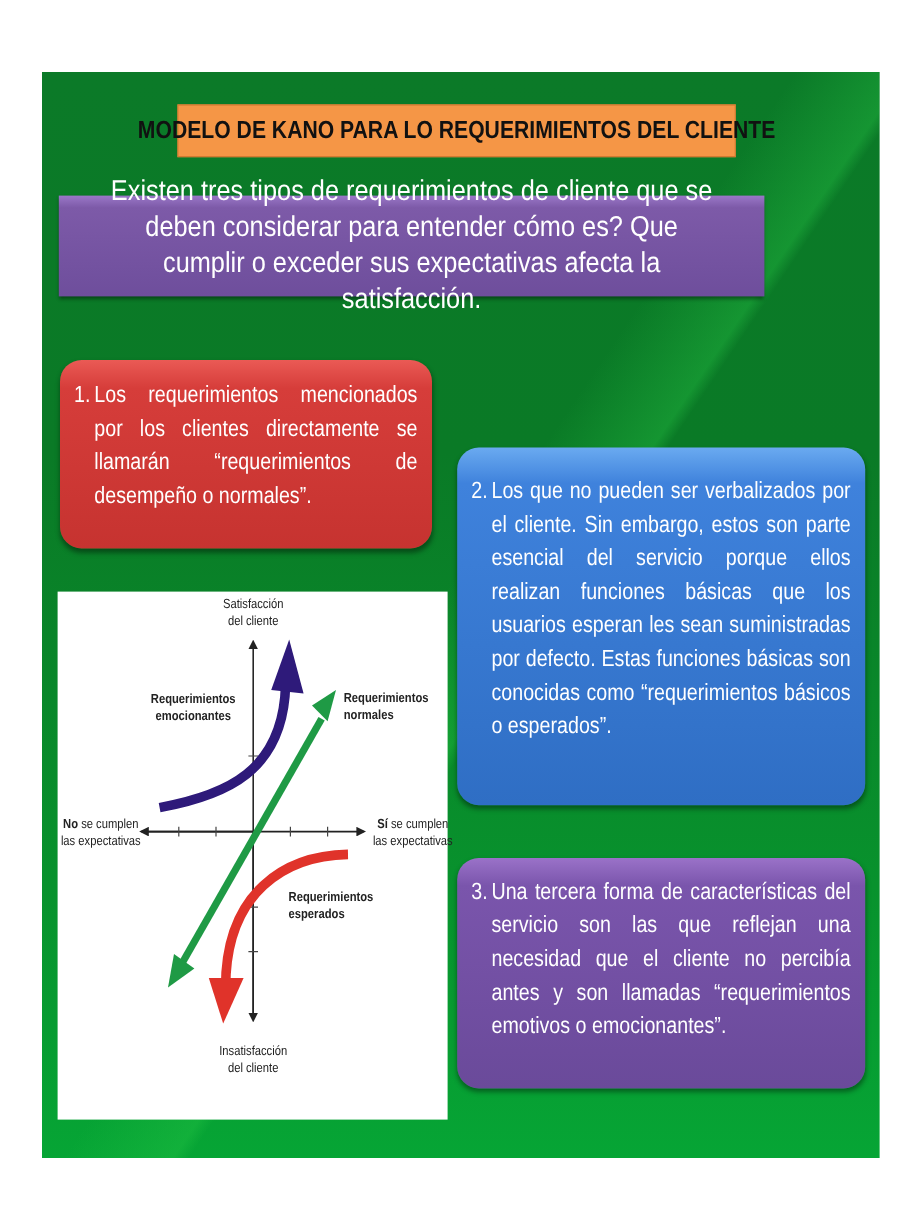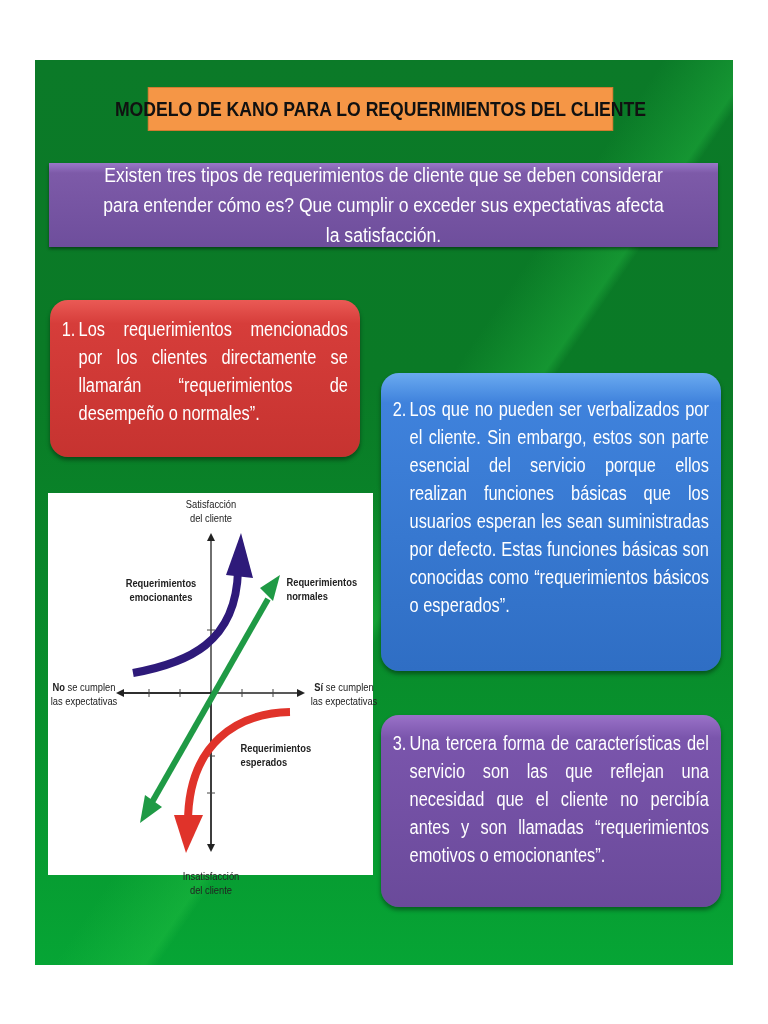--- a/index.html
+++ b/index.html
@@ -8,37 +8,37 @@
   .slide { position:absolute; left:35px; top:60px; width:698px; height:905px;
            background:linear-gradient(180deg,#0b7a28 0%, #0a7a26 35%, #08922d 75%, #06a535 100%);
            overflow:hidden;text-decoration:underline; }
   .band { position:absolute; left:0; top:0; width:100%; height:100%;
           background:linear-gradient(124deg, rgba(255,255,255,0) 30%, rgba(40,200,70,0.0) 48%, rgba(40,200,70,0.35) 55%, rgba(40,200,70,0.0) 56%, rgba(255,255,255,0) 100%);
           pointer-events:none; }
   .title { position:absolute; left:75px; top:27px; width:541px; height:44px; background:#f59646;
            border:1px solid #d27a30; box-sizing:border-box; display:flex; align-items:center; justify-content:center;
            font-weight:bold; font-size:20.5px; color:#111; transform:scaleX(0.86); transform-origin:center;
            white-space:nowrap; }
-  .intro { position:absolute; left:14px; top:103px; width:669px; height:84px;
+  .intro { position:absolute; left:14px; top:103px; width:588px; height:84px;
            background:linear-gradient(180deg,#9a78c8 0%, #7d5aa8 12%, #6e4e9c 100%);
-           box-shadow:0 2px 3px rgba(0,0,0,0.45); color:#fff; font-size:20px; line-height:30px;
+           box-shadow:0 2px 3px rgba(0,0,0,0.45); color:#fff; font-size:24px; line-height:30px;
            text-align:center; display:flex; align-items:center; justify-content:center; box-sizing:border-box; padding:0 6px; }
   .intro span { display:block; transform:scaleX(0.88); }
   .box { position:absolute; color:#fff; border-radius:18px; box-shadow:0 3px 4px rgba(0,0,0,0.4);
          font-size:19.5px; line-height:28px; box-sizing:border-box; }
   .box .num { position:absolute; left:14px; }
   .box .txt { display:block; margin-left:34px; text-align:justify; text-align-last:left; }
   .box .inner { transform:scaleX(0.84); transform-origin:left top; width:119%; }
   .red { left:15px; top:240px; width:310px; height:157px;
          background:linear-gradient(180deg,#ea5a55 0%, #d63d3a 15%, #c63330 100%); padding:15px 12px 0 0; }
   .blue { left:346px; top:313px; width:340px; height:298px;
           background:linear-gradient(180deg,#6aaaf0 0%, #3f82dc 10%, #2f6ec4 100%); padding:22px 12px 0 0; }
   .purple { left:346px; top:655px; width:340px; height:192px;
             background:linear-gradient(180deg,#9a72c8 0%, #7a55ac 12%, #6a4a9a 100%); padding:14px 12px 0 0; }
-  .diagram { position:absolute; left:13px; top:433px; width:325px; height:382px; background:#ffffff; }
+  .diagram { position:absolute; left:13px; top:433px; width:325px; height:440px; background:#ffffff; }
   .diagram svg { position:absolute; left:0; top:0; }
   .dlabel { position:absolute; font-size:11px; color:#222; line-height:14px; text-align:center; transform:scaleX(0.85); }
   .dlabel.b { font-weight:bold; }
 </style>
 </head>
 <body>
 
 <div class="slide">
   <div class="band"></div>
 

